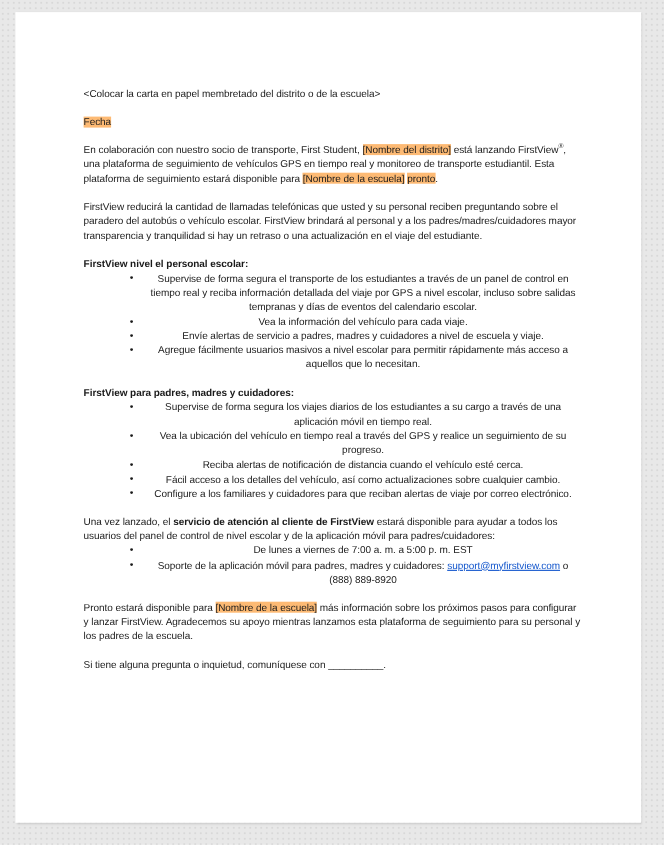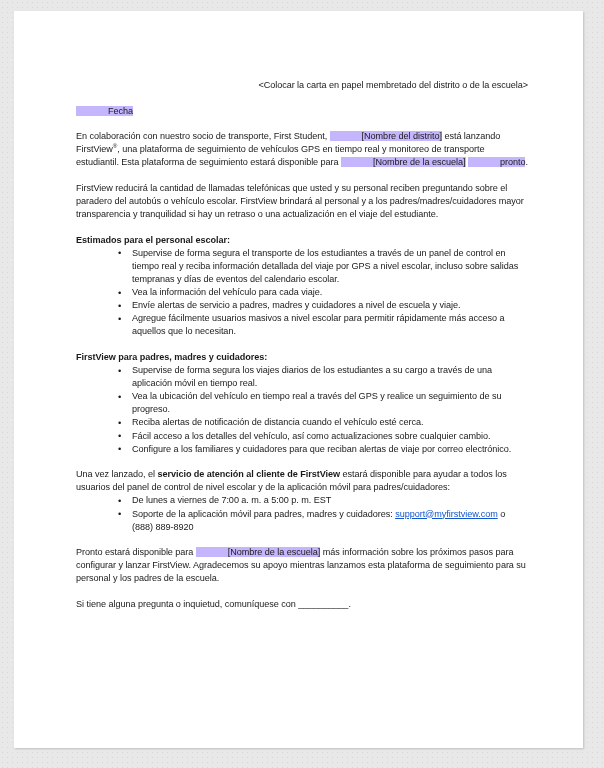--- a/index.html
+++ b/index.html
@@ -33,21 +33,21 @@
     left: 62px;
     top: 68px;
     width: 452px;
     font-size: 9.1px;
     line-height: 13.1px;
     color: #1a1a1a;
     letter-spacing: -0.05px;
   }
 
   .title-line {
-    text-align: right;
+    text-align: left;
     margin: 0 0 12.5px 0;
   }
 
   p.para {
     margin: 0 0 12.5px 0;
     text-align: left;
   }
 
   p.tight {
     margin: 0 0 0 0;
@@ -60,33 +60,33 @@
 
   ul.bullets {
     list-style: none;
     margin: 0 0 12.5px 0;
     padding: 0;
   }
   ul.bullets li {
     position: relative;
     padding-left: 56px;
     margin: 0;
+    text-align: center;
   }
   ul.bullets li::before {
     content: "\2022";
     position: absolute;
     left: 42px;
     top: -0.5px;
     font-size: 9.5px;
     color: #1a1a1a;
   }
 
   .hl {
-    background-color: #c4b5fd;
-    padding-left: 32px;
+    background-color: #fdba74;
   }
 
   .b {
     font-weight: bold;
     margin-top: 48px;
   }
 
   a.mail {
     color: #1155cc;
     text-decoration: underline;
@@ -106,21 +106,21 @@
 
     <div class="title-line">&lt;Colocar la carta en papel membretado del distrito o de la escuela&gt;</div>
 
     <p class="para"><span class="hl">Fecha</span></p>
 
 
     <p class="para"><span>En colaboración con nuestro socio de transporte, First Student, </span><span class="hl">[Nombre del distrito]</span><span> está lanzando FirstView</span><span class="sup">®</span><span>, una plataforma de seguimiento de vehículos GPS en tiempo real y monitoreo de transporte estudiantil. Esta plataforma de seguimiento estará disponible para </span><span class="hl">[Nombre de la escuela]</span><span> </span><span class="hl">pronto</span><span>.</span></p>
 
     <p class="para">FirstView reducirá la cantidad de llamadas telefónicas que usted y su personal reciben preguntando sobre el paradero del autobús o vehículo escolar. FirstView brindará al personal y a los padres/madres/cuidadores mayor transparencia y tranquilidad si hay un retraso o una actualización en el viaje del estudiante.</p>
 
-    <p class="section-head">Estimados para el personal escolar:</p>
+    <p class="section-head">FirstView nivel el personal escolar:</p>
     <ul class="bullets">
       <li>Supervise de forma segura el transporte de los estudiantes a través de un panel de control en tiempo real y reciba información detallada del viaje por GPS a nivel escolar, incluso sobre salidas tempranas y días de eventos del calendario escolar.</li>
       <li>Vea la información del vehículo para cada viaje.</li>
       <li>Envíe alertas de servicio a padres, madres y cuidadores a nivel de escuela y viaje.</li>
       <li>Agregue fácilmente usuarios masivos a nivel escolar para permitir rápidamente más acceso a aquellos que lo necesitan.</li>
     </ul>
 
     <p class="section-head">FirstView para padres, madres y cuidadores:</p>
     <ul class="bullets">
       <li>Supervise de forma segura los viajes diarios de los estudiantes a su cargo a través de una aplicación móvil en tiempo real.</li>

